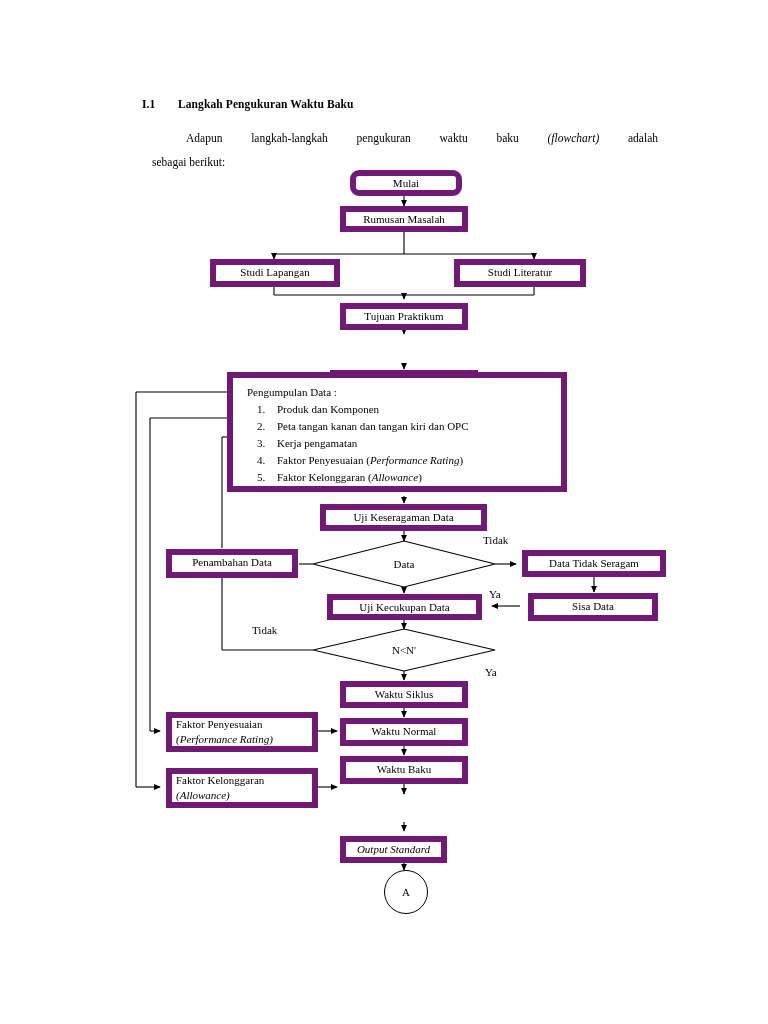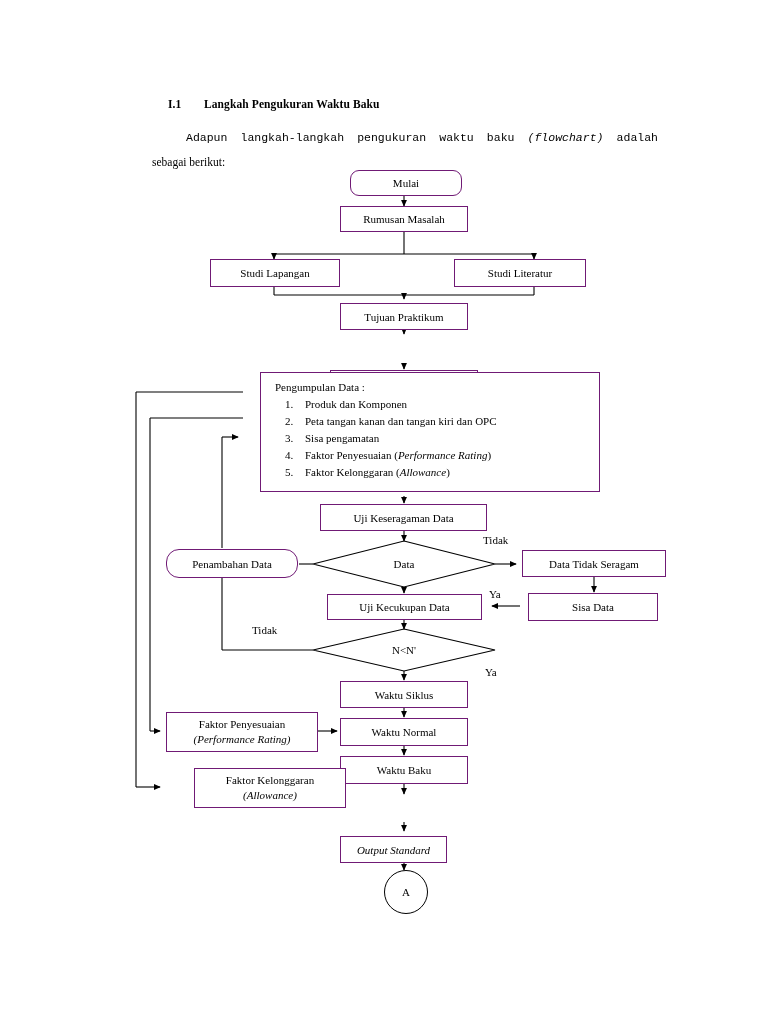--- a/index.html
+++ b/index.html
@@ -20,64 +20,62 @@
 
   
   #heading {
     position: absolute;
     left: 142px;
     top: 98px;
     width: 500px;
     font-size: 11.5px;
     font-weight: bold;
     letter-spacing: 0.1px;
-    margin-left: 26px;
   }
   #heading .num {
     display: inline-block;
     width: 36px;
   }
   #intro {
     position: absolute;
     left: 152px;
     top: 126px;
     width: 506px;
     font-size: 11.5px;
     line-height: 24px;
   }
   #intro .line1 {
     display: block;
     text-align: justify;
     text-align-last: justify;
     text-indent: 34px;
-    font-family: Liberation Mono, monospace;
   }
   #intro .line2 {
     display: block;
   }
   .it { font-style: italic; }
 
   
   #wires {
     position: absolute;
     left: 0;
     top: 0;
     width: 768px;
     height: 1024px;
     pointer-events: none;
   }
 
   
   .node {
     position: absolute;
     box-sizing: border-box;
-    border: 1px solid #701a75;
+    border: 6px solid #701a75;
     background: #ffffff;
     display: flex;
-    align-items: center;
+    align-items: flex-start;
     justify-content: center;
     text-align: center;
     font-size: 11px;
     line-height: 14px;
     padding: 0 4px;
   }
   .node.term {
     border-radius: 9px;
   }
   .node.listbox {
@@ -258,31 +256,31 @@
   </div>
 
   <div class="node" style="left:454px; top:259px; width:132px; height:28px;">
     <span>Studi Literatur</span>
   </div>
 
   <div class="node" style="left:330px; top:337px; width:148px; height:27px;margin-top:33px;">
     <span>Identifikasi Variabel</span>
   </div>
 
-  <div class="node listbox" style="left:260px; top:372px; width:340px; height:120px;">
+  <div class="node listbox" style="left:227px; top:372px; width:340px; height:120px;">
     <div class="lb-title">Pengumpulan Data :</div>
     <ul class="lb-list">
       <li>
         <span class="idx">1.</span><span>Produk dan Komponen</span>
       </li>
       <li>
         <span class="idx">2.</span><span>Peta tangan kanan dan tangan kiri dan OPC</span>
       </li>
       <li>
-        <span class="idx">3.</span><span>Sisa pengamatan</span>
+        <span class="idx">3.</span><span>Kerja pengamatan</span>
       </li>
       <li>
         <span class="idx">4.</span><span>Faktor Penyesuaian (</span><span class="it">Performance Rating</span><span>)</span>
       </li>
       <li>
         <span class="idx">5.</span><span>Faktor Kelonggaran (</span><span class="it">Allowance</span><span>)</span>
       </li>
     </ul>
   </div>
 
@@ -290,21 +288,21 @@
     <span>Uji Keseragaman Data</span>
   </div>
 
   <div class="diamond" style="left:313px; top:541px; width:182px; height:46px;">
     <svg width="182" height="46" viewBox="0 0 182 46">
       <polygon points="91,0 182,23 91,46 0,23" fill="#ffffff" stroke="#000000" stroke-width="1.1"></polygon>
     </svg>
     <div class="dtext">Data</div>
   </div>
 
-  <div class="node" style="left:166px; top:549px; width:132px; height:29px;border-radius:13px;">
+  <div class="node" style="left:166px; top:549px; width:132px; height:29px;">
     <span>Penambahan Data</span>
   </div>
 
   <div class="node" style="left:522px; top:550px; width:144px; height:27px;">
     <span>Data Tidak Seragam</span>
   </div>
 
   <div class="node" style="left:528px; top:593px; width:130px; height:28px;">
     <span>Sisa Data</span>
   </div>
@@ -339,21 +337,21 @@
 
   <div class="circle-node" style="left:384px; top:870px; width:44px; height:44px;">
     <span>A</span>
   </div>
 
   <div class="node two-line" style="left:166px; top:712px; width:152px; height:40px;">
     <span>Faktor Penyesuaian</span>
     <span class="it">(Performance Rating)</span>
   </div>
 
-  <div class="node two-line" style="left:166px; top:768px; width:152px; height:40px;margin-left:28px;">
+  <div class="node two-line" style="left:166px; top:768px; width:152px; height:40px;">
     <span>Faktor Kelonggaran</span>
     <span class="it">(Allowance)</span>
   </div>
 
   <div class="edge-label" style="left:483px; top:534px;">Tidak</div>
 
   <div class="edge-label" style="left:489px; top:588px;">Ya</div>
 
   <div class="edge-label" style="left:252px; top:624px;">Tidak</div>
 

